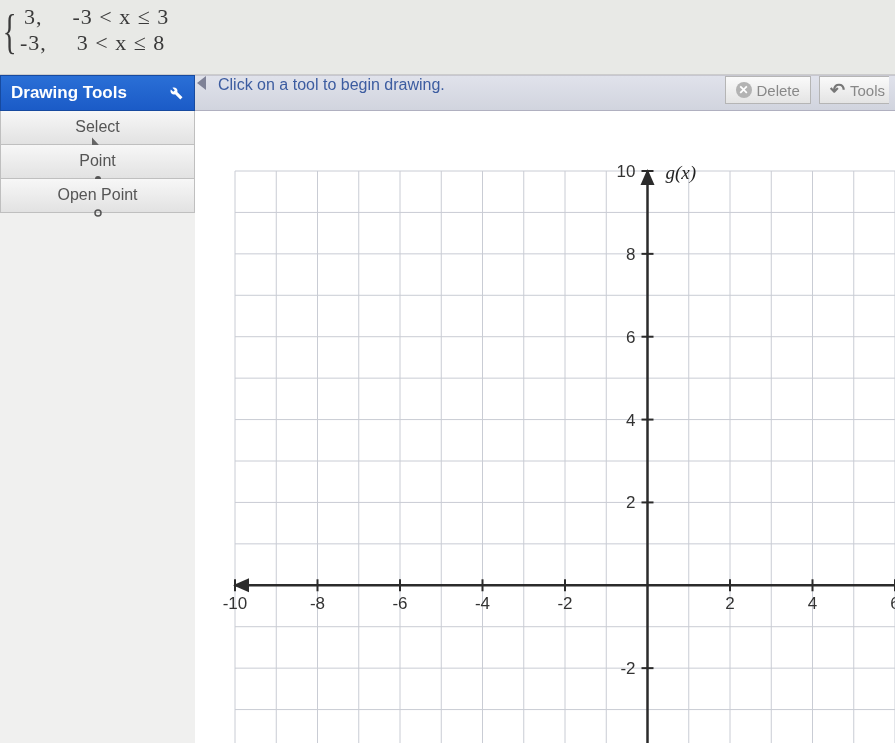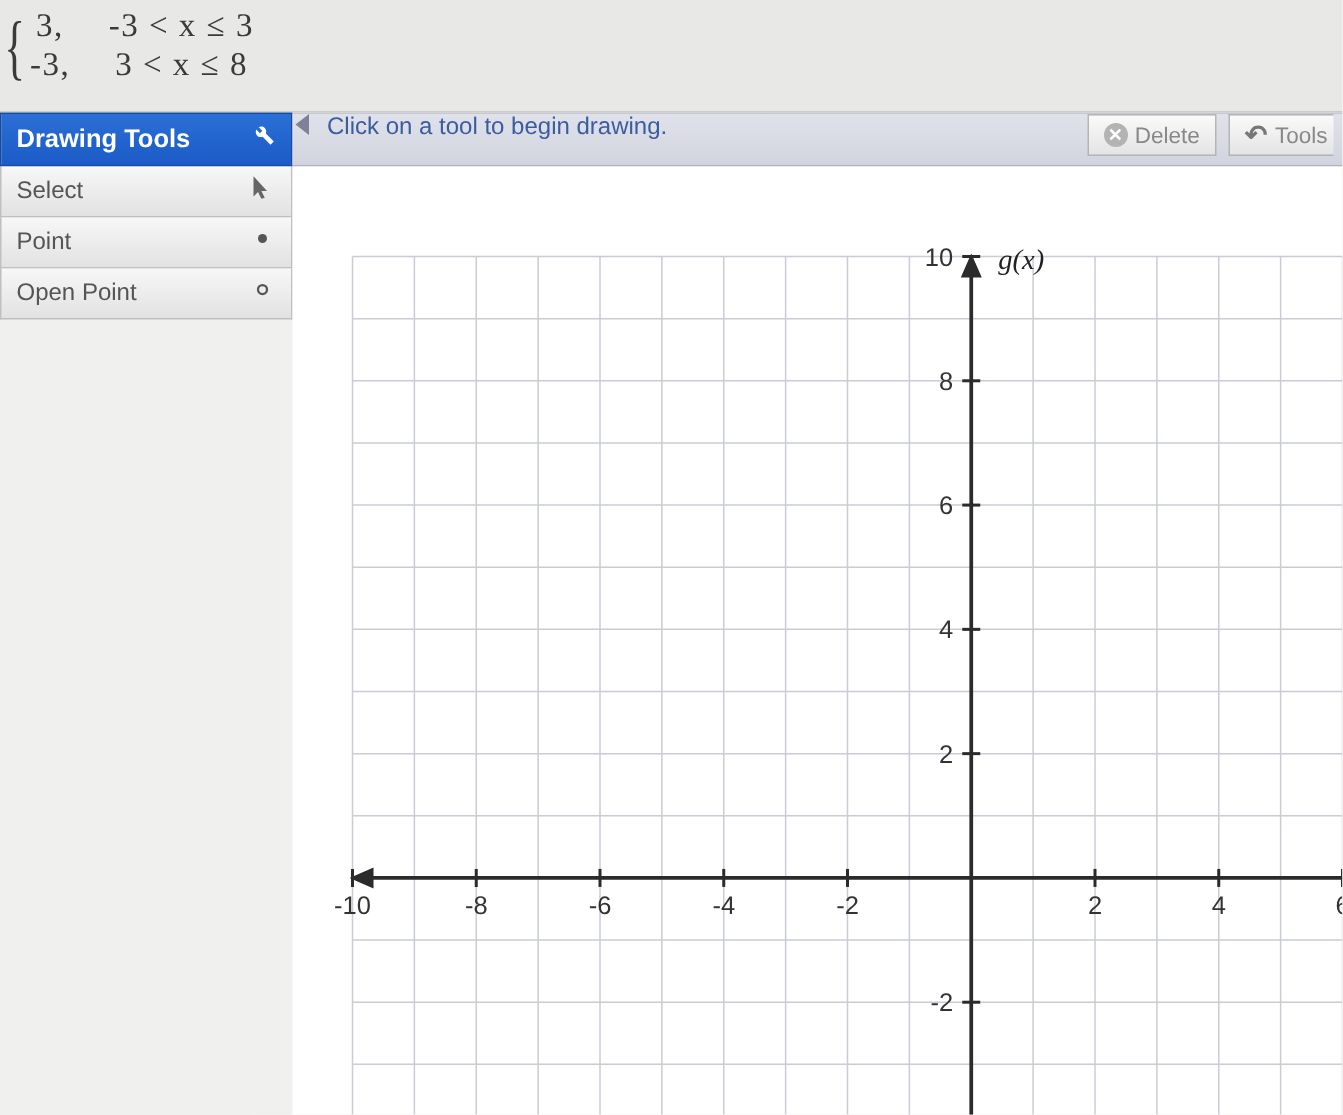--- a/index.html
+++ b/index.html
@@ -45,35 +45,36 @@
   }
   .header-row {
     background: linear-gradient(#2a6fd6, #1b5bc7);
     color: #fff;
     font-weight: bold;
     font-size: 17px;
     padding: 7px 10px;
     border: 1px solid #174a9f;
     display: flex;
     justify-content: space-between;
-    align-items: flex-end;
+    align-items: flex-start;
     height: 36px;
   }
   .tool-item {
     background: linear-gradient(#f7f7f7, #e2e2e2);
     color: #555;
     font-size: 16px;
     padding: 7px 10px;
     border: 1px solid #bfbfbf;
     border-top: none;
     display: flex;
     justify-content: space-between;
     align-items: center;
     cursor: pointer;
     height: 34px;
+    flex-direction: column;
   }
 
   .main {
     flex: 1;
     display: flex;
     flex-direction: column;
   }
   .toolbar {
     height: 36px;
     background: linear-gradient(#e0e2eb, #d1d4de);

